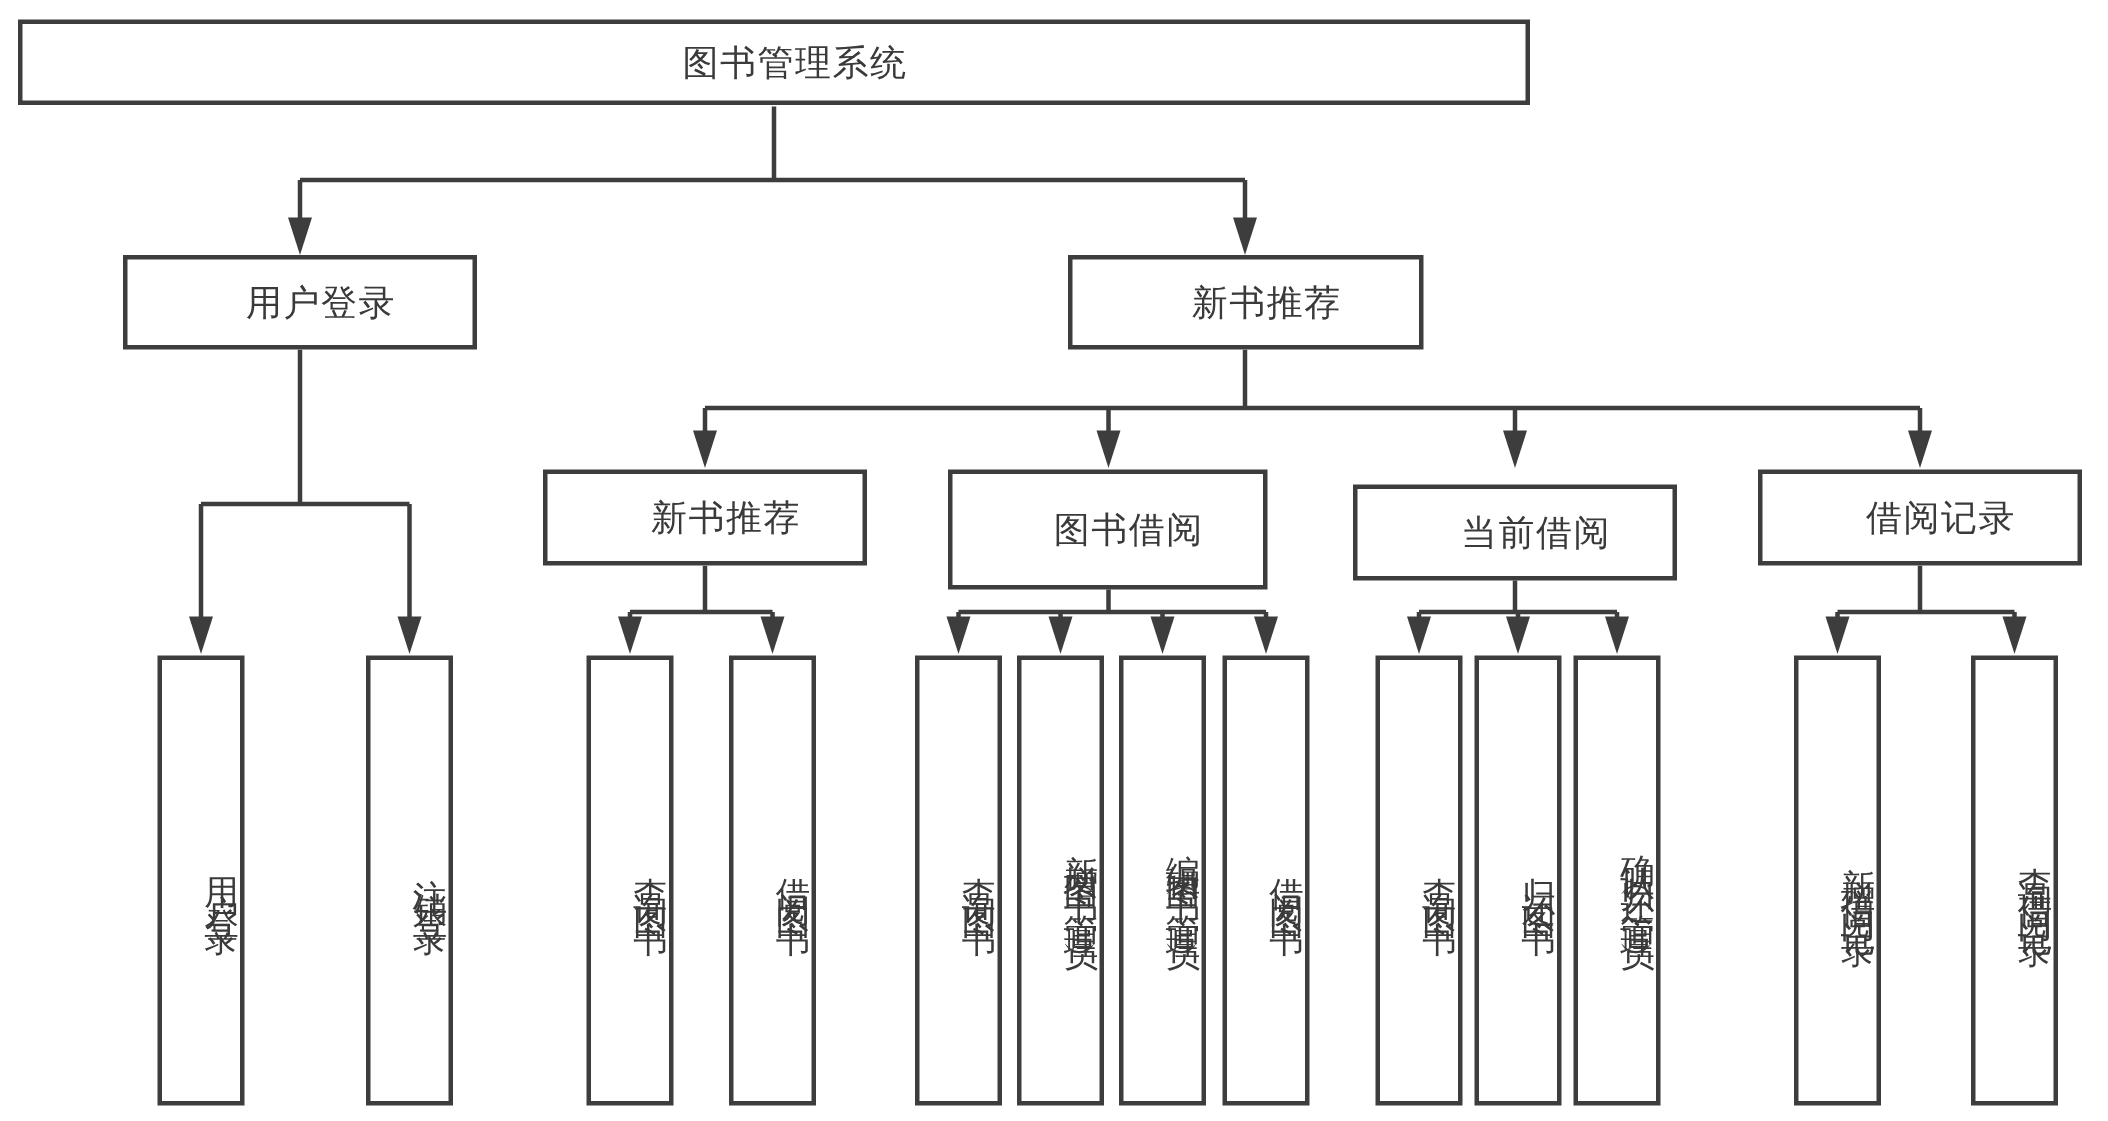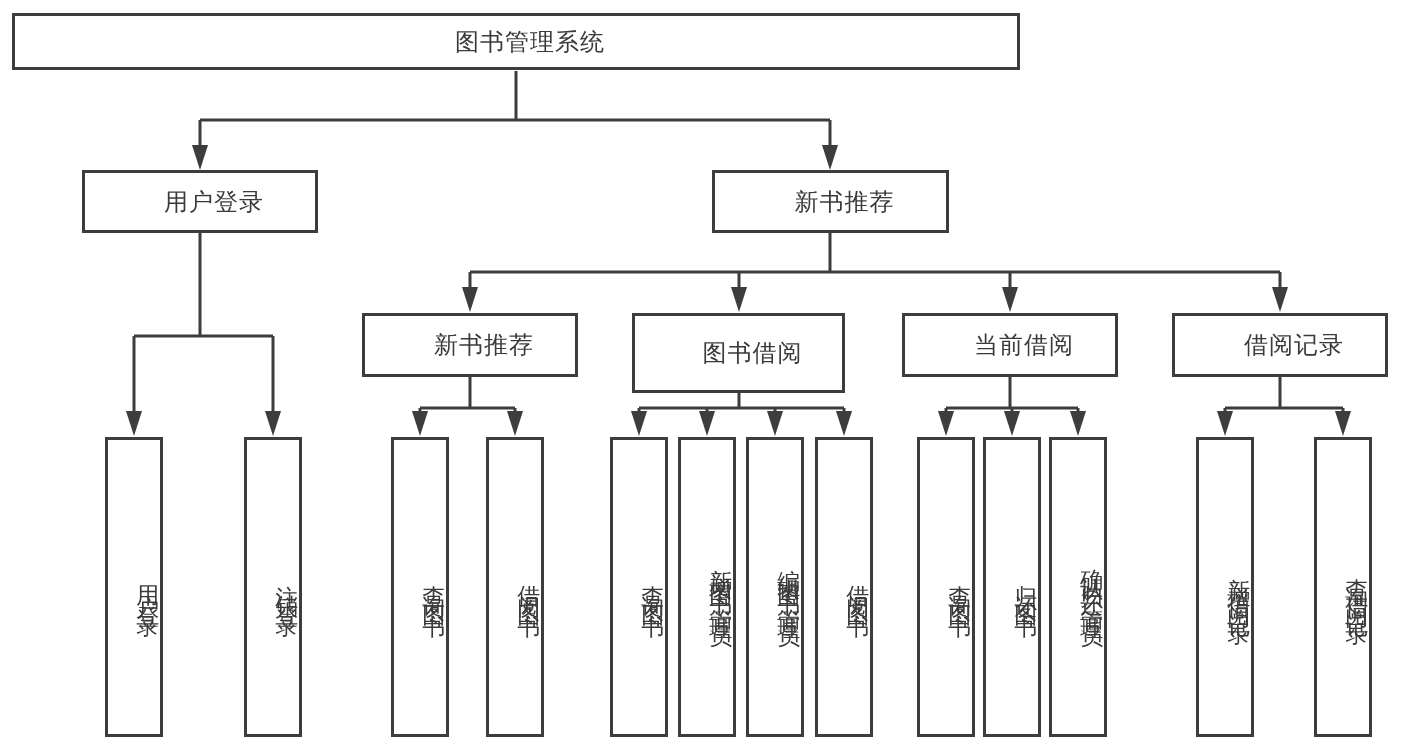--- a/index.html
+++ b/index.html
@@ -35,21 +35,21 @@
   }
   .hbox { font-size: 24px; letter-spacing: 1px; }
   
   #b-root     { left: 12px;  top: 13px;  width: 1008px; height: 57px; }
   
   #b-login    { left: 82px;  top: 170px; width: 236px; height: 63px; }
   #b-bookmgmt { left: 712px; top: 170px; width: 237px; height: 63px; }
   
   #b-newbook  { left: 362px;  top: 313px; width: 216px; height: 64px; }
   #b-borrow   { left: 632px;  top: 313px; width: 213px; height: 80px; }
-  #b-current  { left: 902px;  top: 313px; width: 216px; height: 64px; }
+  #b-current  { left: 902px;  top: 323px; width: 216px; height: 64px; }
   #b-records  { left: 1172px; top: 313px; width: 216px; height: 64px; }
   
   .vbox { top: 437px; width: 58px; height: 300px; }
   #l-user       { left: 105px; }
   #l-logout     { left: 244px; }
   #l-nbquery    { left: 391px; }
   #l-nbborrow   { left: 486px; }
   #l-bbquery    { left: 610px; }
   #l-bbadd      { left: 678px; }
   #l-bbedit     { left: 746px; }

